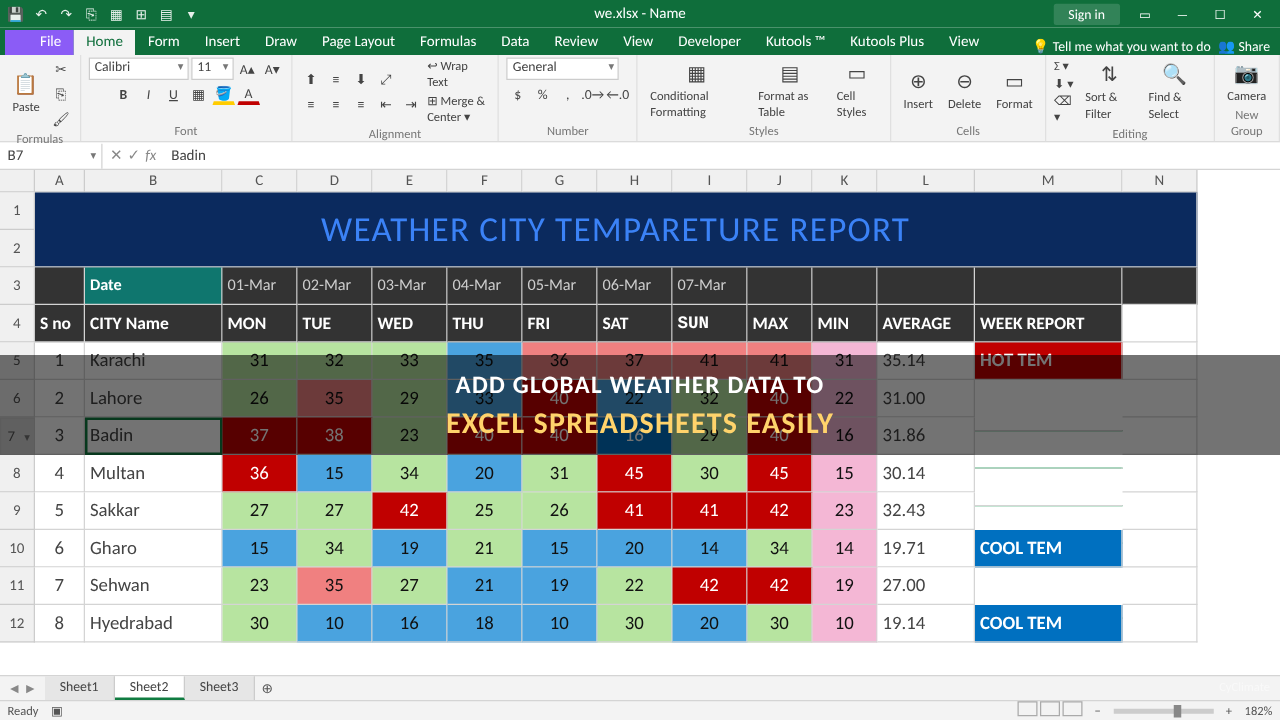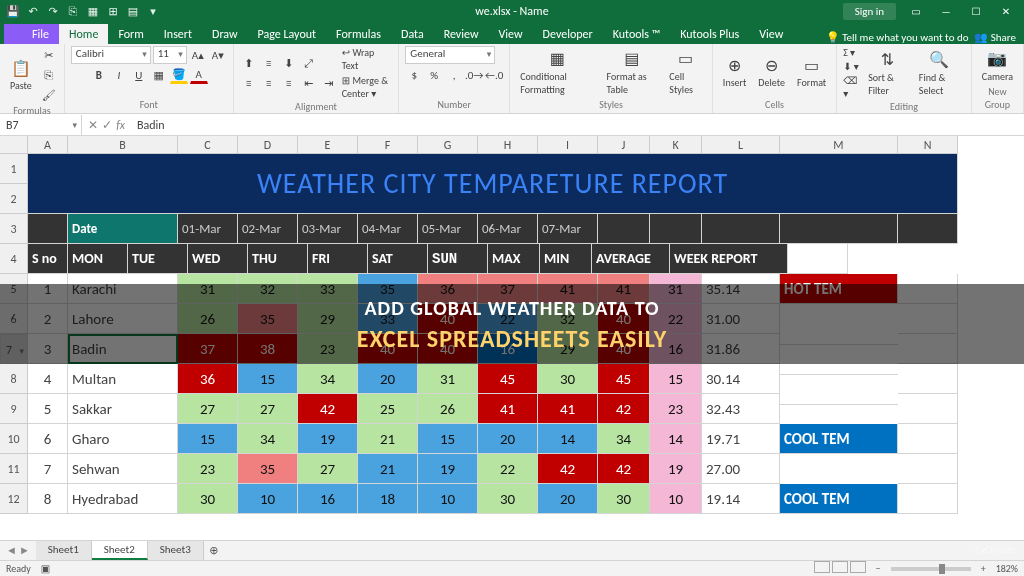--- a/index.html
+++ b/index.html
@@ -339,20 +339,21 @@
         <div class="cell " style="width: 60px; background: rgb(51, 51, 51); color: rgb(204, 204, 204);">06-Mar</div>
         <div class="cell " style="width: 60px; background: rgb(51, 51, 51); color: rgb(204, 204, 204);">07-Mar</div>
         <div class="cell " style="width: 52px; background: rgb(51, 51, 51);"></div>
         <div class="cell " style="width: 52px; background: rgb(51, 51, 51);"></div>
         <div class="cell " style="width: 78px; background: rgb(51, 51, 51);"></div>
         <div class="cell " style="width: 118px; background: rgb(51, 51, 51);"></div>
         <div class="cell " style="width: 60px;"></div>
       </div>
       <div class="row header-row" style="height: 30px;">
         <div class="cell " style="width: 40px;">S no</div>
+        <div class="cell " style="width: 110px;">CITY Name</div>
         <div class="cell " style="width: 60px;">MON</div>
         <div class="cell " style="width: 60px;">TUE</div>
         <div class="cell " style="width: 60px;">WED</div>
         <div class="cell " style="width: 60px;">THU</div>
         <div class="cell " style="width: 60px;">FRI</div>
         <div class="cell " style="width: 60px;">SAT</div>
         <div class="cell " style="width: 60px; font-family: Liberation Mono, monospace;">SUN</div>
         <div class="cell " style="width: 52px;">MAX</div>
         <div class="cell " style="width: 52px;">MIN</div>
         <div class="cell " style="width: 78px;">AVERAGE</div>

